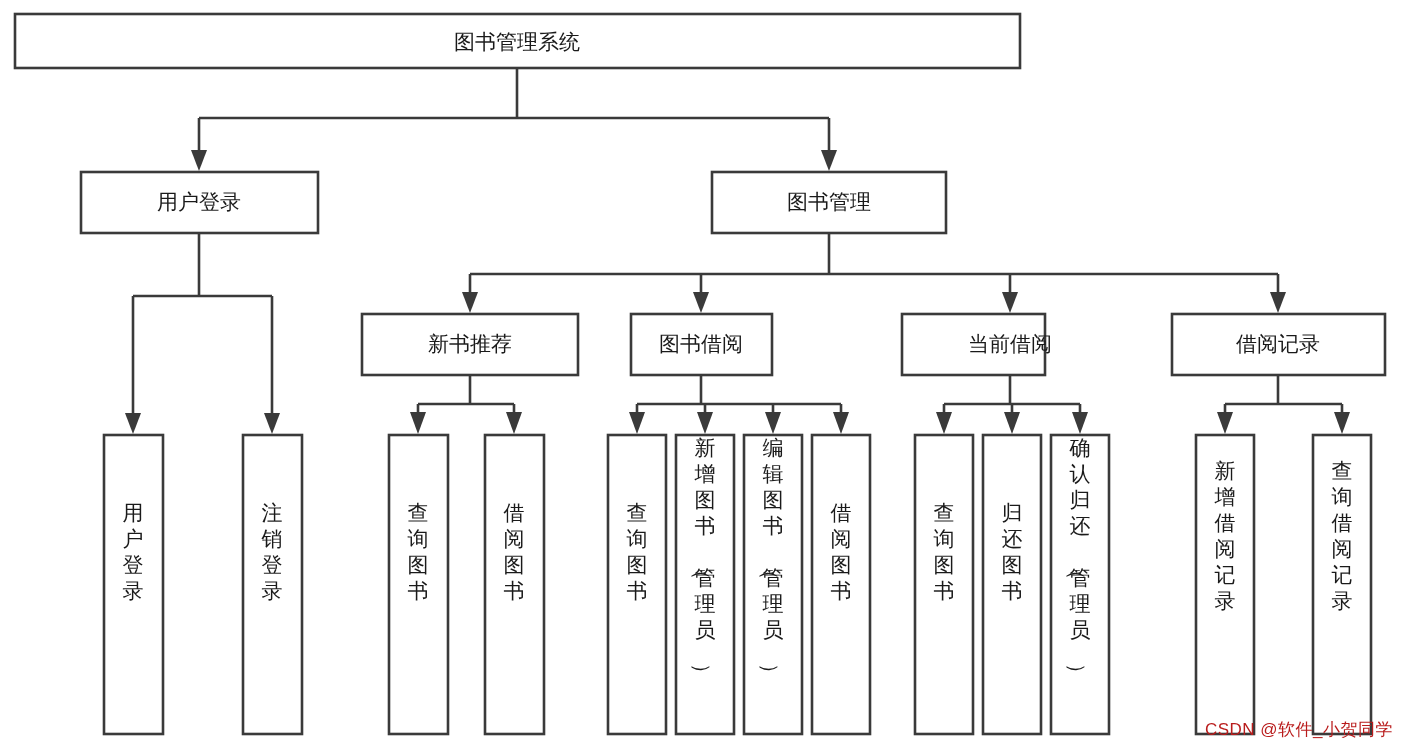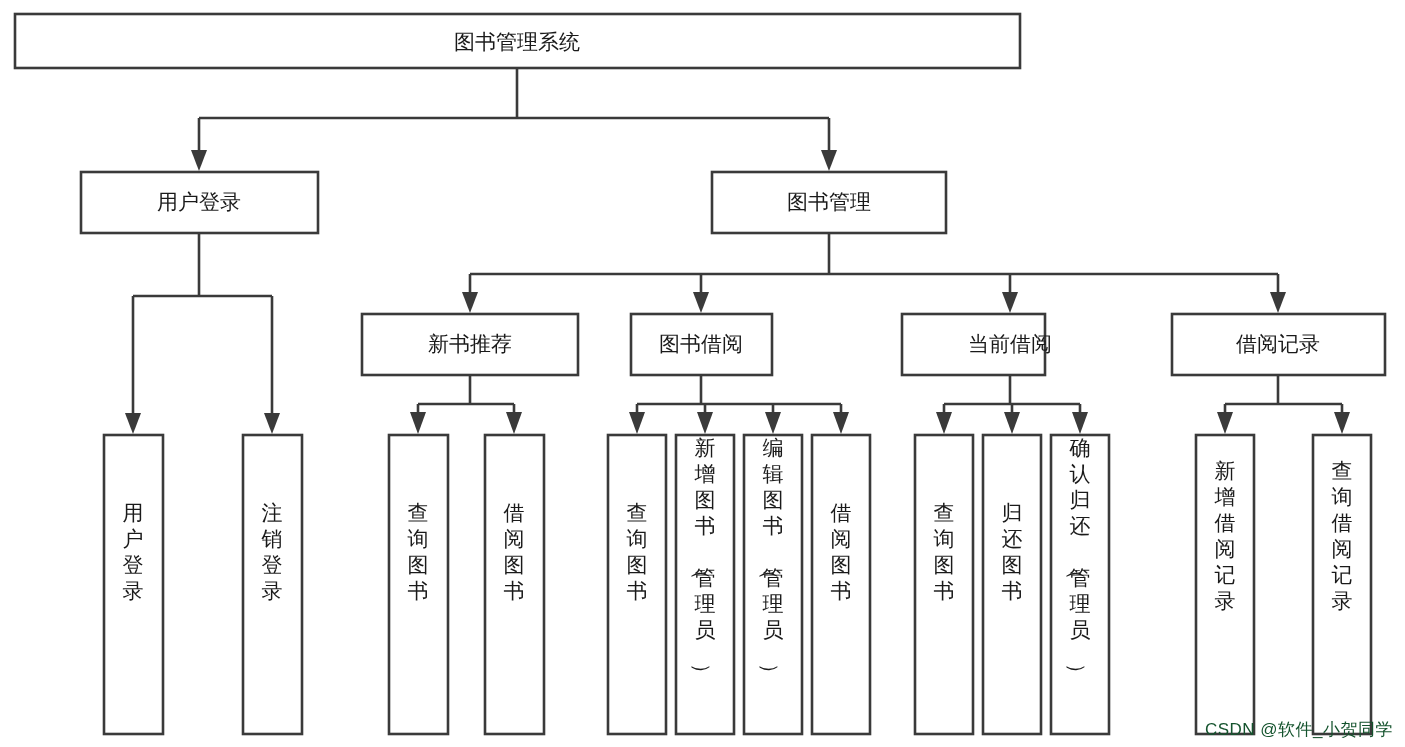--- a/index.html
+++ b/index.html
@@ -53,21 +53,21 @@
     font-family: "Liberation Sans", "DejaVu Sans", sans-serif;
     font-size: 21px;
     text-anchor: middle;
   }
   .watermark {
     position: absolute;
     right: 12px;
     bottom: 6px;
     font-family: "Liberation Sans", "DejaVu Sans", sans-serif;
     font-size: 17px;
-    color: #14532d;
+    color: #b91c1c;
     letter-spacing: 0.5px;
     white-space: nowrap;
     pointer-events: none;
   }
 </style>
 </head>
 <body>
 
 <div id="diagram-root">
 

